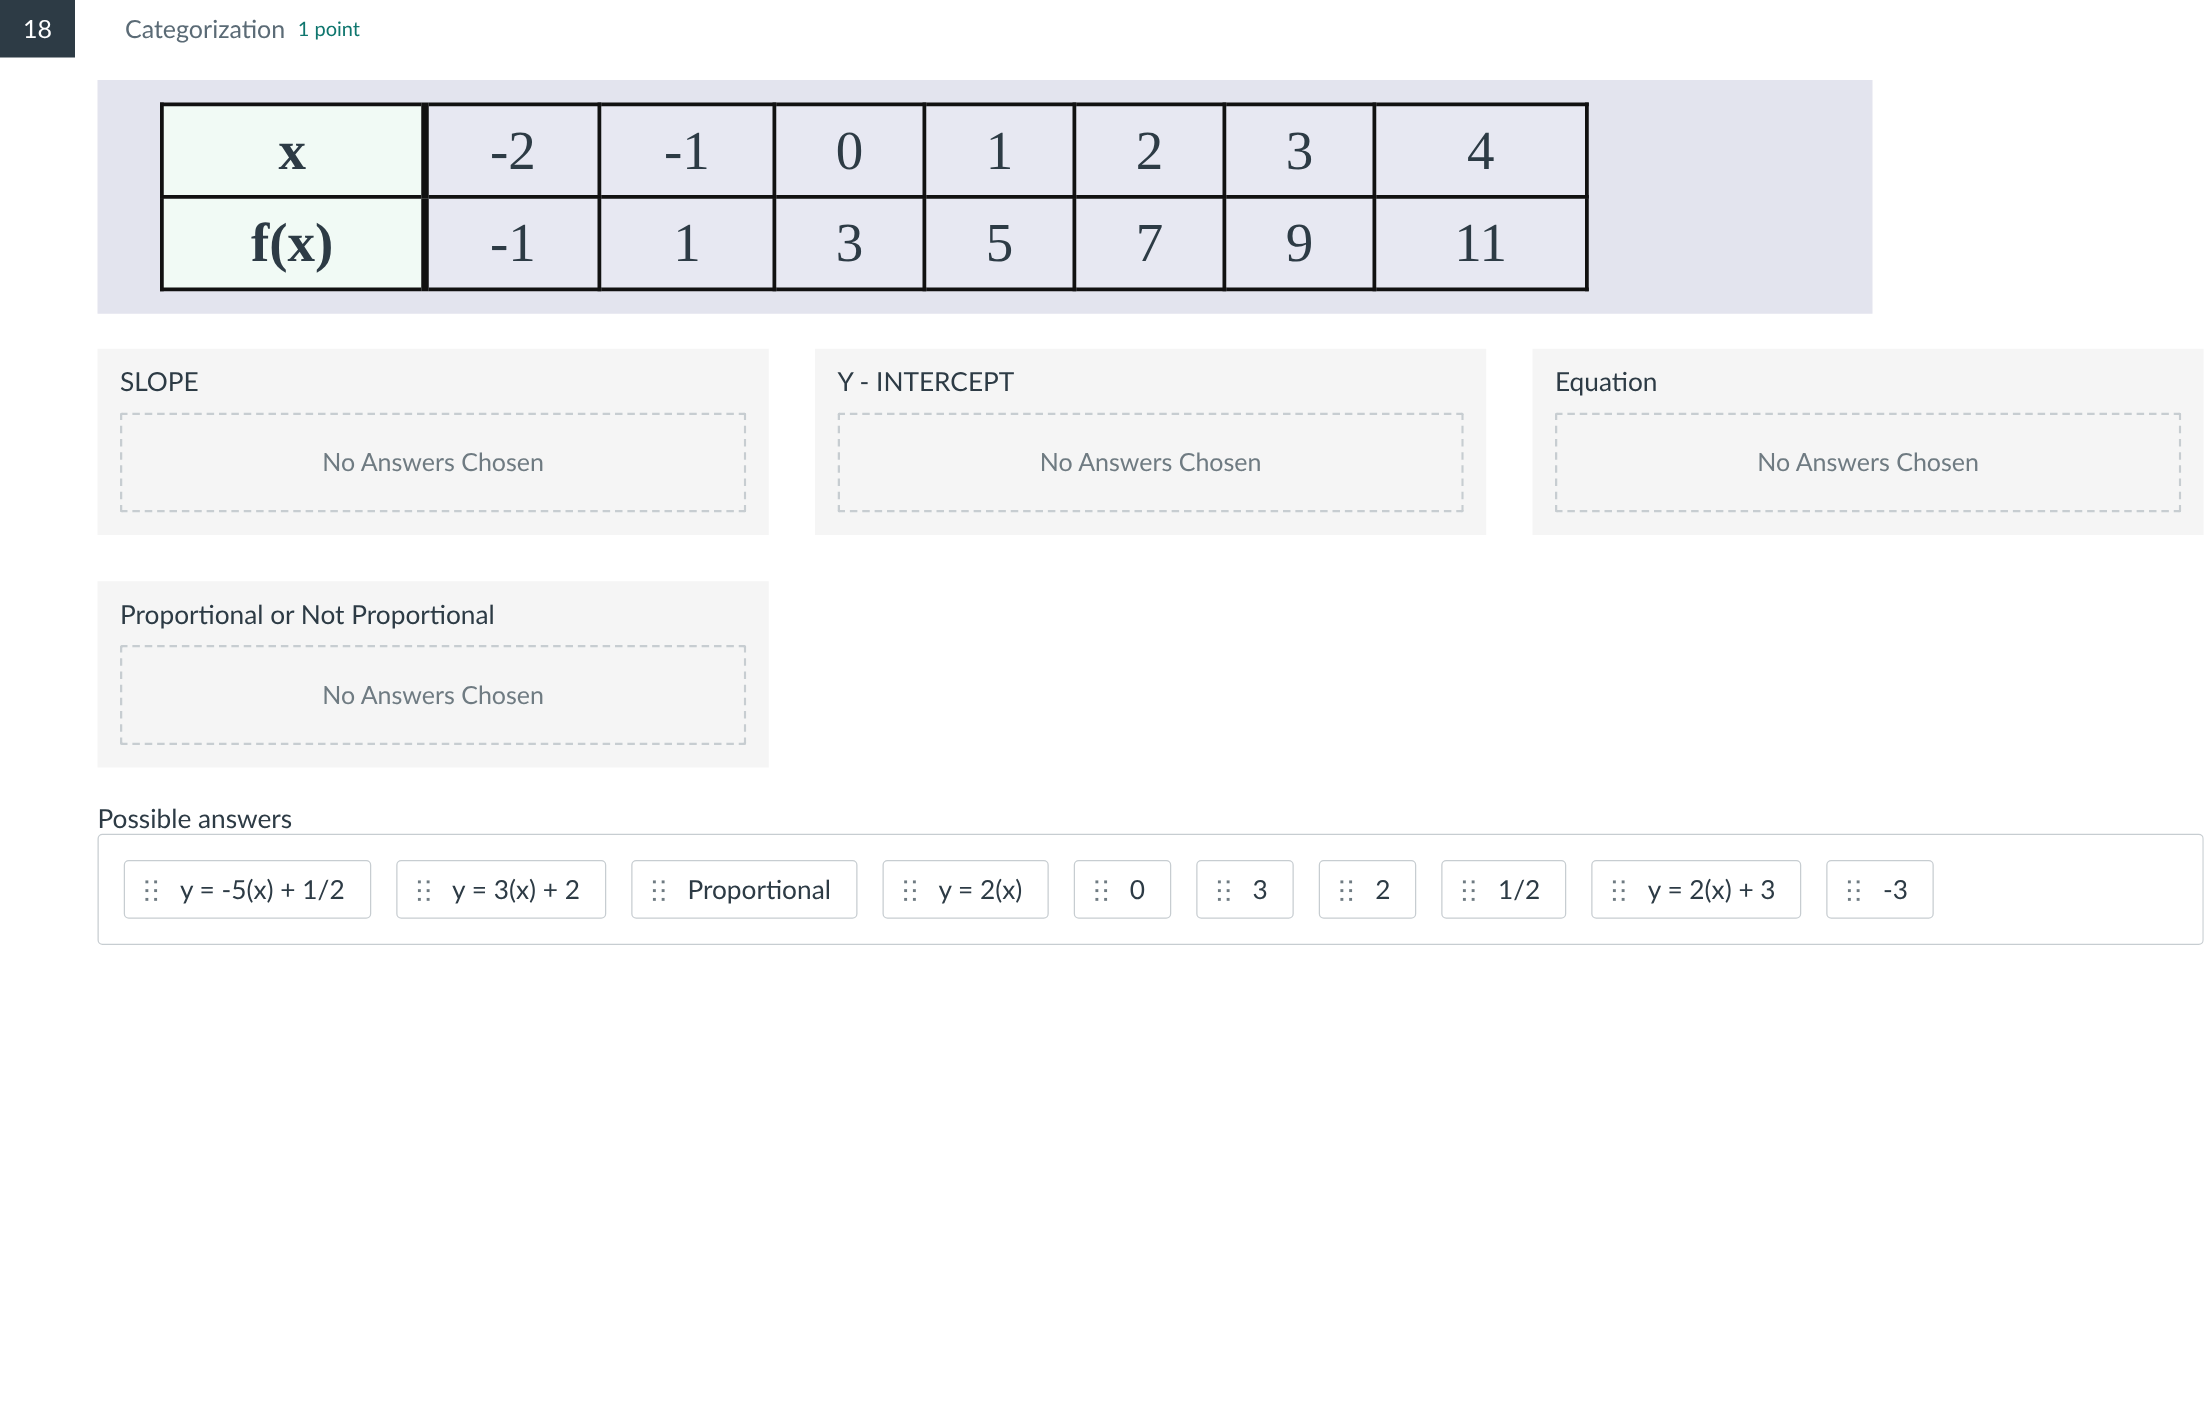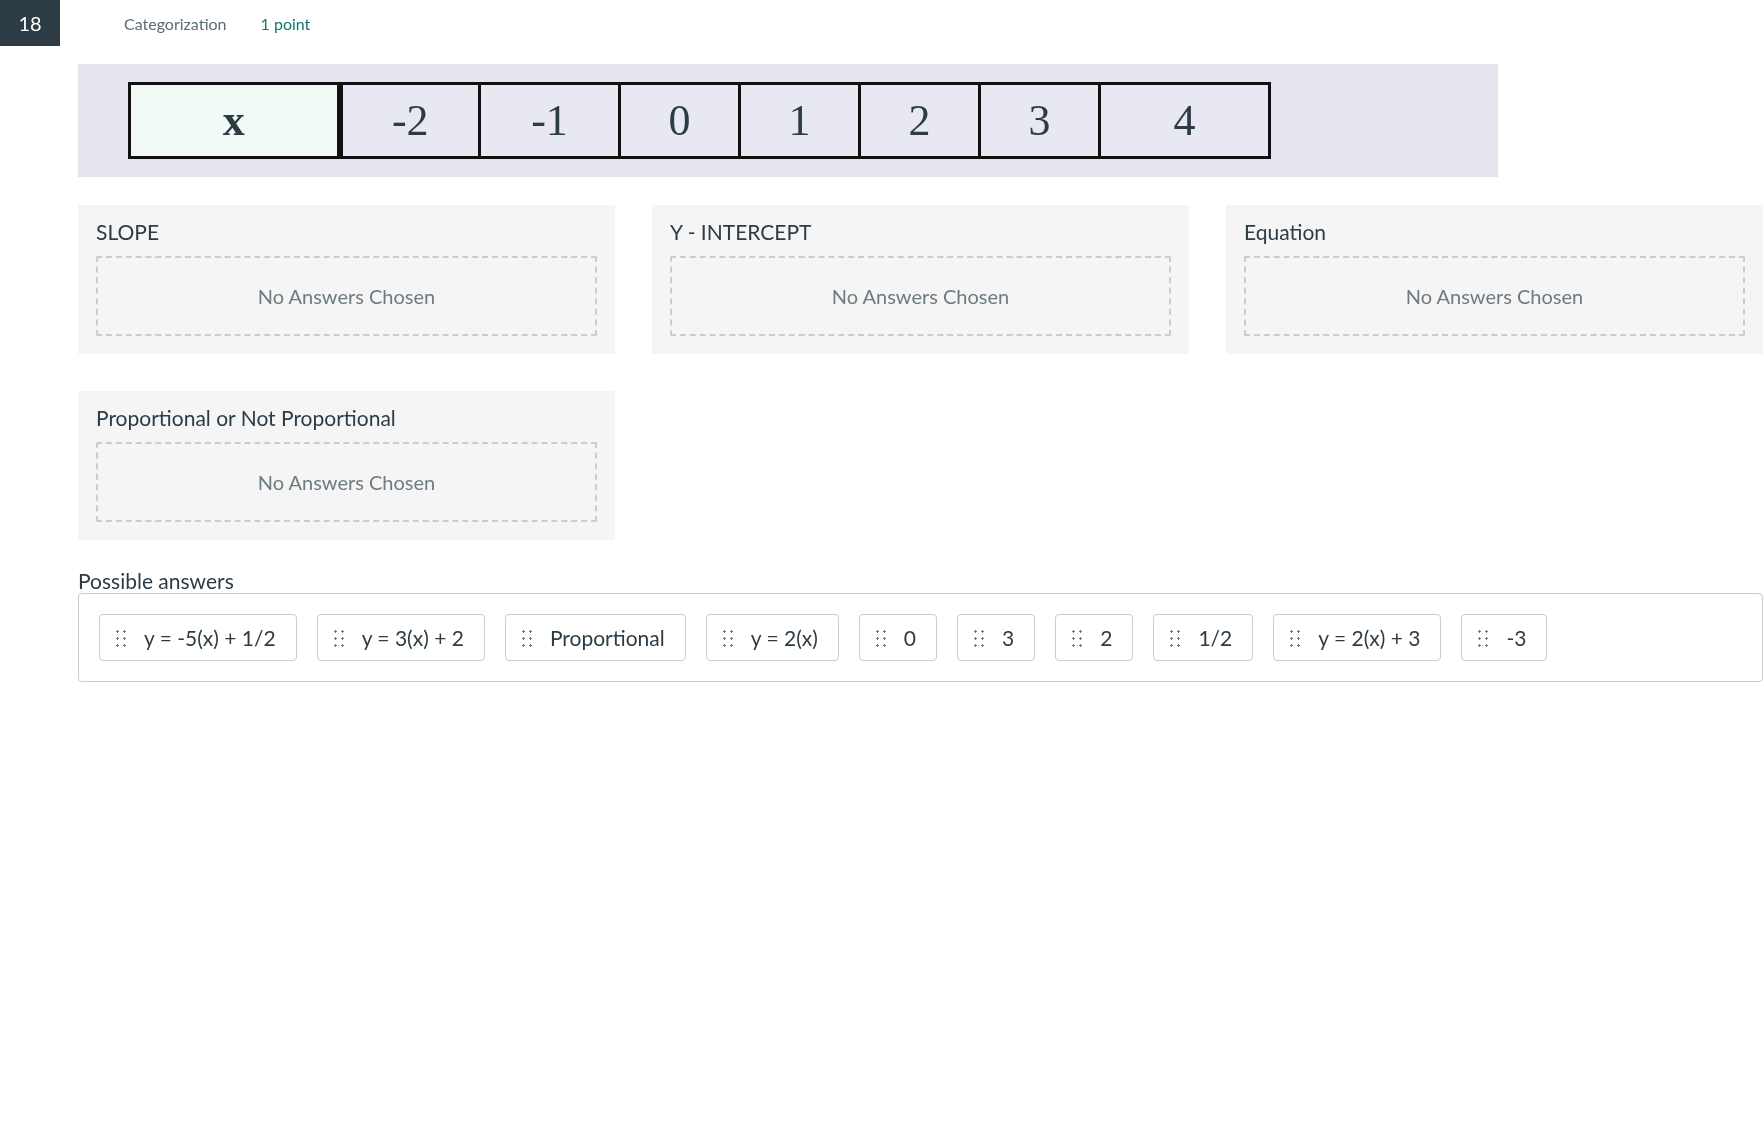--- a/index.html
+++ b/index.html
@@ -8,36 +8,36 @@
     background: #ffffff;
     color: #2d3b45;
     font-size: 18px;
   }
   .page { width: 1763px; }
 
   
   .qheader {
     display: flex;
     align-items: center;
-    gap: 34px;
+    gap: 10px;
     padding: 0 0 0 0;
     height: 46px;
   }
   .qnum {
     background: #2d3b45;
     color: #ffffff;
     width: 60px;
     height: 46px;
     display: flex;
     align-items: center;
     justify-content: center;
     font-size: 20px;
     font-weight: 400;
   }
-  .qtype { color: #5b6b76; font-size: 16px; margin-left: 30px; }
+  .qtype { color: #5b6b76; font-size: 20px; margin-left: 30px; }
   .qpoints { color: #0f766e; font-size: 16px; text-align: center; }
 
   .content {
     margin-left: 78px;
     margin-right: 0;
     padding-top: 18px;
   }
 
   
   .tablewrap {
@@ -167,20 +167,30 @@
             <tr>
           <td class="hcell">x</td>
           <td class="v">-2</td>
           <td class="v">-1</td>
           <td class="v2">0</td>
           <td class="v2">1</td>
           <td class="v2">2</td>
           <td class="v2">3</td>
           <td class="vlast">4</td>
         </tr>
+        <tr>
+          <td class="hcell">f(x)</td>
+          <td class="v">-1</td>
+          <td class="v">1</td>
+          <td class="v2">3</td>
+          <td class="v2">5</td>
+          <td class="v2">7</td>
+          <td class="v2">9</td>
+          <td class="vlast">11</td>
+        </tr>
       </tbody>
         </table>
     </div>
 
 
     <div class="catgrid">
       <div class="catbox">
         <div class="catlabel">SLOPE</div>
         <div class="dropzone">No Answers Chosen</div>
       </div>

